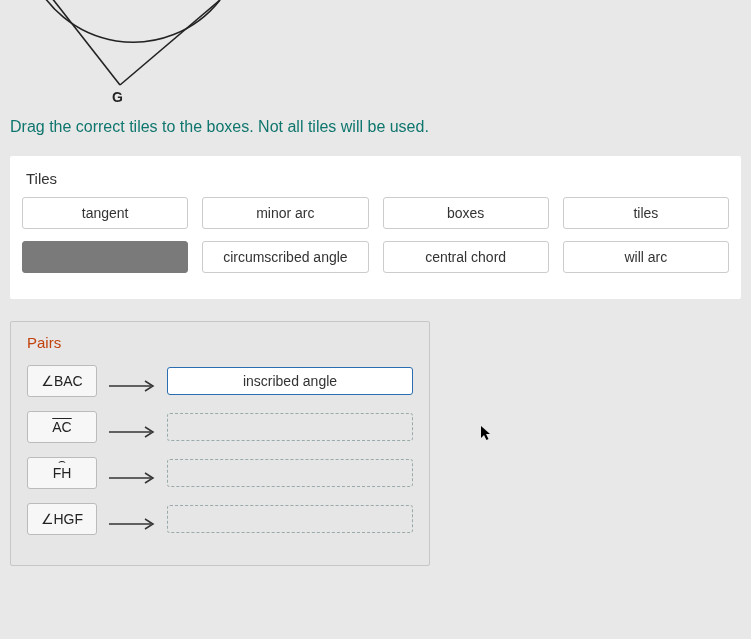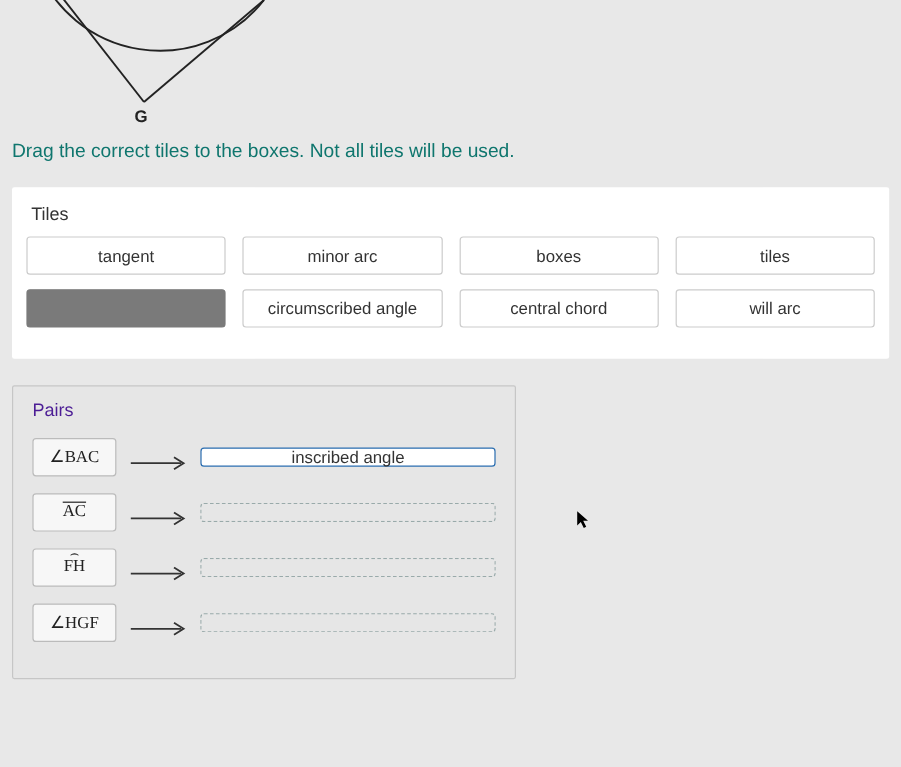--- a/index.html
+++ b/index.html
@@ -6,29 +6,29 @@
 body{font-family:Arial,Helvetica,sans-serif;background:#e8e8e8;width:751px;height:639px;overflow:hidden;color:#333}
 .diagram-area{height:110px;position:relative}
 .diagram-area svg{position:absolute;left:20px;top:-10px}
 .instructions{padding:8px 10px 14px;font-size:16px;color:#0f766e}
 .tiles-panel{background:#ffffff;margin:6px 10px 0;padding:10px 12px 14px;border-radius:2px}
 .tiles-title{font-size:15px;padding:4px 4px 10px;color:#333}
 .tiles-row{display:flex;gap:14px;margin-bottom:12px}
 .tile{flex:1;background:#fff;border:1px solid #ccc;border-radius:3px;height:32px;display:flex;align-items:center;justify-content:center;font-size:14px;color:#333;cursor:grab}
 .tile.empty{background:#7a7a7a;border-color:#7a7a7a}
 .pairs-panel{margin:22px 10px 0;padding:12px 16px 16px;border:1px solid #c6c6c6;border-radius:2px;width:420px;background:#e6e6e6}
-.pairs-title{font-size:15px;margin-bottom:14px;color:#4c1d95}
+.pairs-title{font-size:15px;margin-bottom:14px;color:#c2410c}
 .pair-row{display:flex;align-items:center;gap:10px;margin-bottom:14px}
 .pair-label{min-width:70px;height:32px;background:#f7f7f7;border:1px solid #bbb;border-radius:3px;display:flex;align-items:center;justify-content:center;font-size:14px;font-family:'Times New Roman',serif;color:#222}
 .arrow{width:50px;height:2px;position:relative}
 .arrow svg{display:block}
-.drop-target{flex:1;height:16px;border:1.5px dashed #9aa;border-radius:3px;background:transparent}
+.drop-target{flex:1;height:28px;border:1.5px dashed #9aa;border-radius:3px;background:transparent}
 .drop-target.filled{border:1.5px solid #2a6db0;background:#fff;display:flex;align-items:center;justify-content:center;font-size:14px;color:#333}
 .cursor{position:absolute;left:480px;top:425px;font-size:14px;color:#000;pointer-events:none}
-.math{font-family:Liberation Serif, serif}
+.math{font-family:Liberation Sans, sans-serif}
 .overline{text-decoration:overline}
 .arc-sym{position:relative;display:inline-block}
 .arc-sym::before{content:'⌢';position:absolute;left:0;right:0;top:-11px;text-align:center;font-size:12px}
 .lrarrow{position:relative;display:inline-block}
 .lrarrow::before{content:'↔';position:absolute;left:0;right:0;top:-11px;text-align:center;font-size:11px}
 </style>
 </head>
 <body>
 
 <div class="diagram-area">

